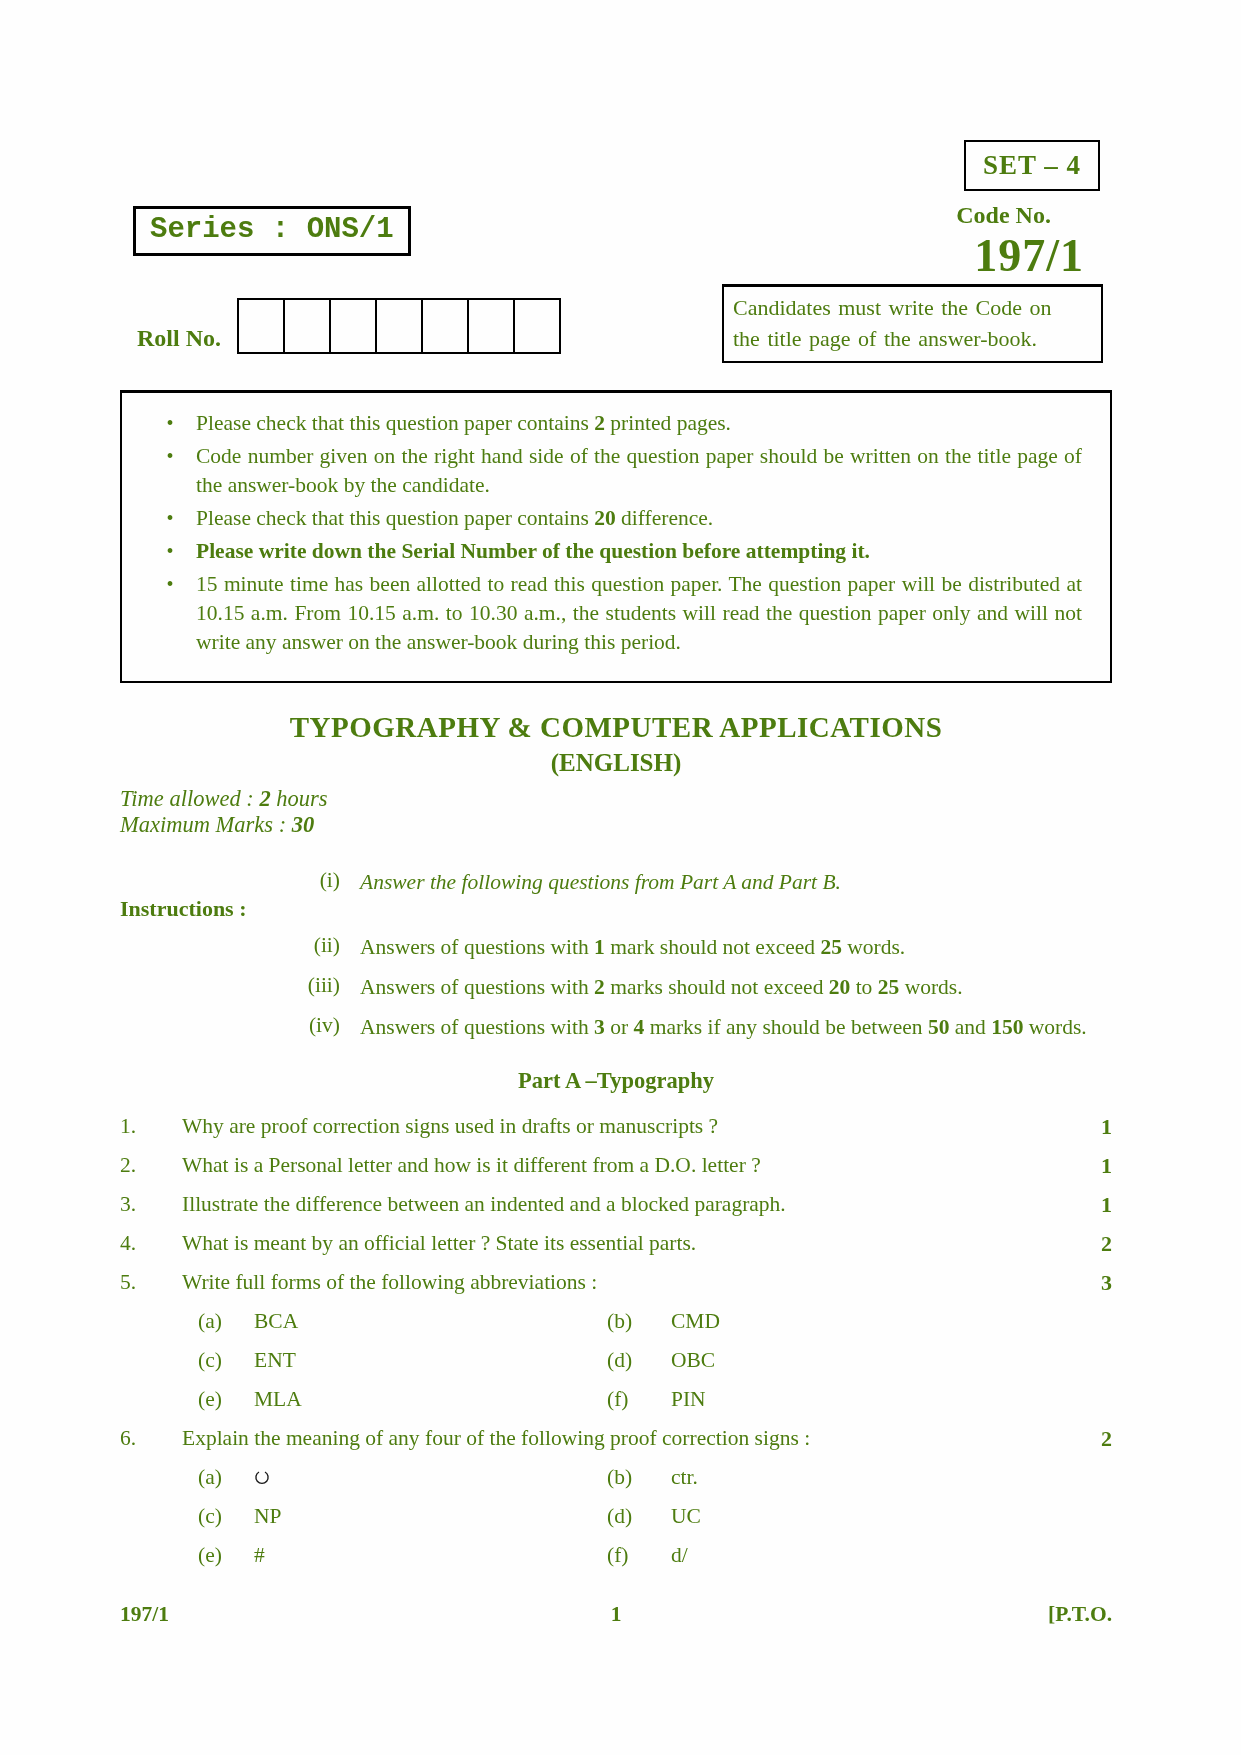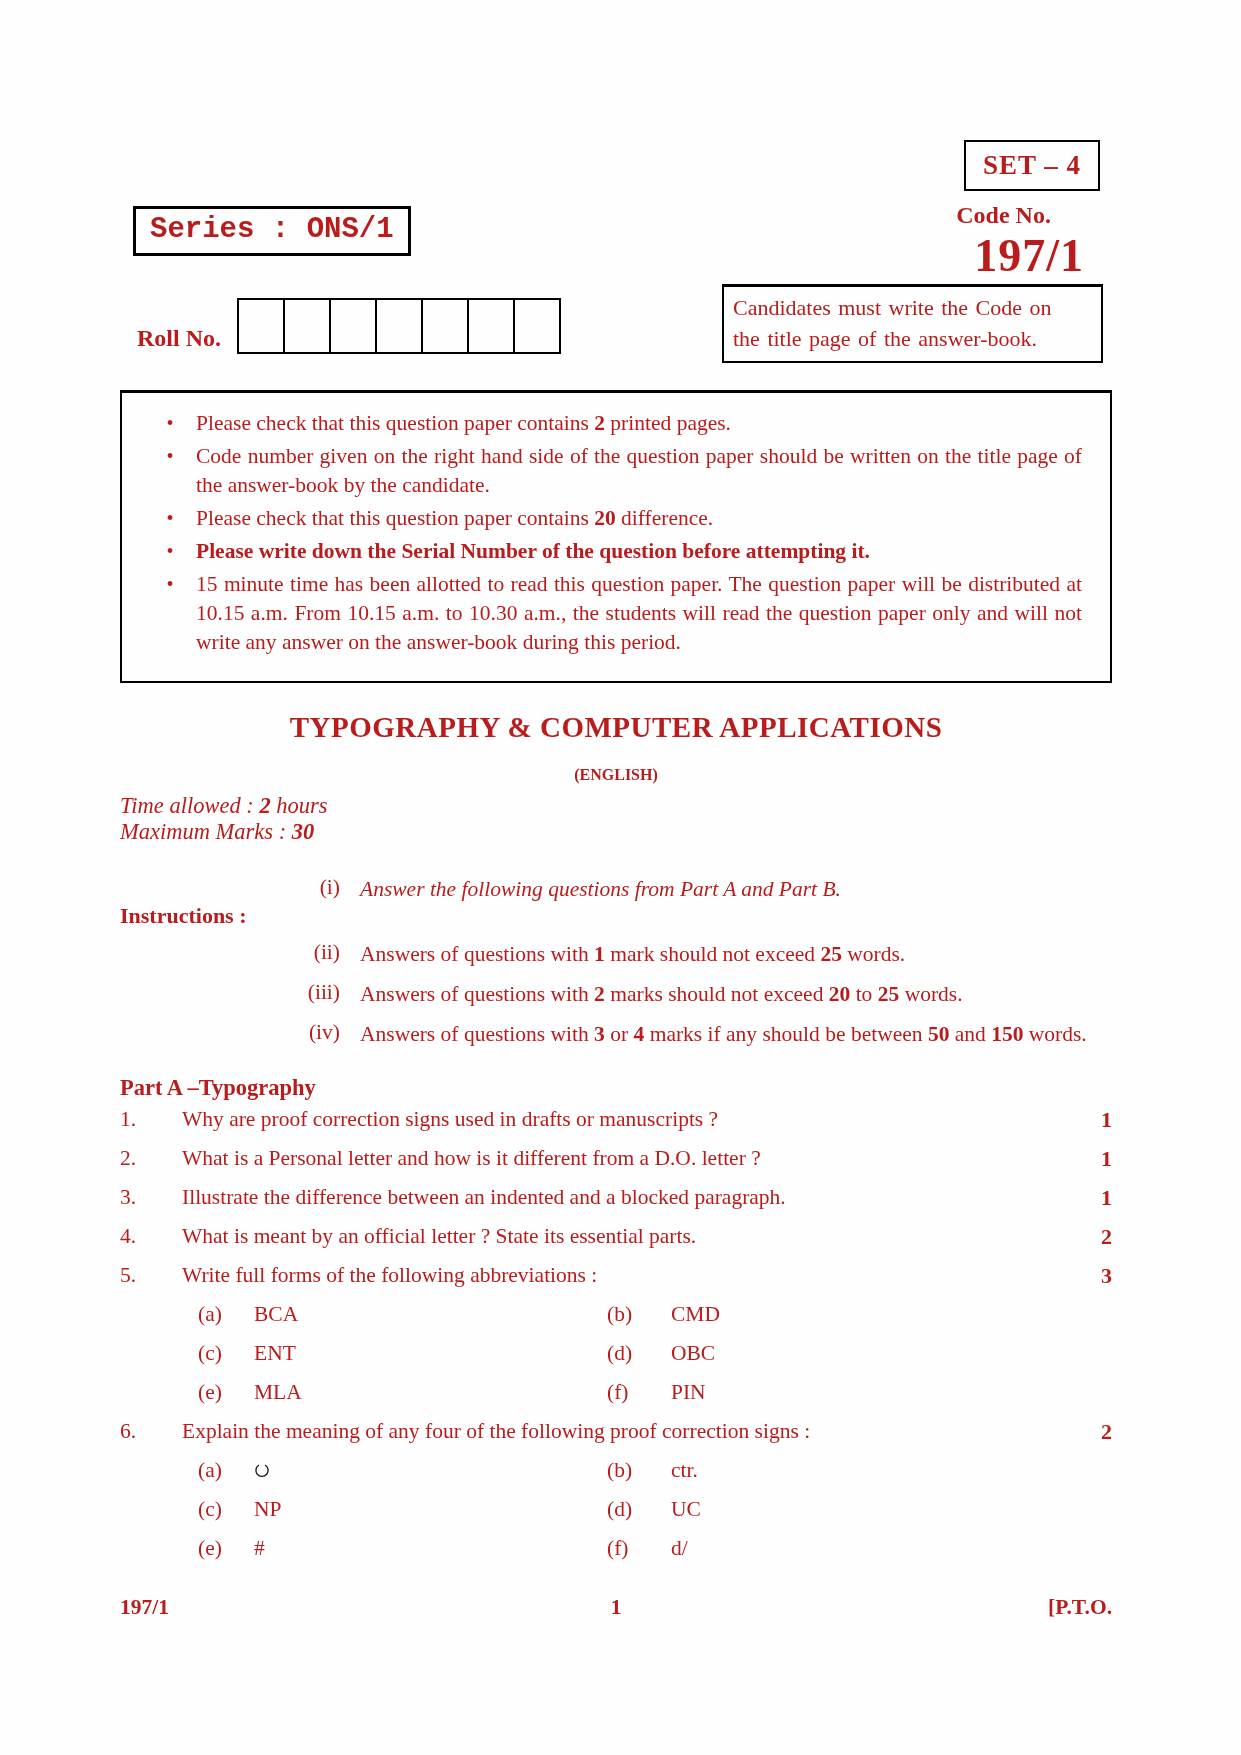--- a/index.html
+++ b/index.html
@@ -2,21 +2,21 @@
 <html><head>
 <meta charset="utf-8">
 <style>
   * { margin: 0; padding: 0; box-sizing: border-box; }
   html, body { background: #e8e8e8; }
   .page {
     position: relative;
     width: 1241px;
     height: 1755px;
     background: #fefefe;
-    color: #b91c1c;
+    color: #4d7c0f;
     font-family: "Liberation Serif", "DejaVu Serif", serif;
     padding: 140px 129px 0 120px;
     overflow: hidden;
   }
   
   .hdr { position: relative; height: 250px; }
   .set-box {
     position: absolute; top: 0; right: 12px;
     border: 2px solid #000; padding: 8px 17px;
     font-size: 27px; font-weight: bold; letter-spacing: 1px;
@@ -43,31 +43,31 @@
   
   .notice {
     border: 2px solid #000; border-top-width: 3px;
     padding: 16px 22px 20px 22px;
   }
   .n-item { display: flex; margin-bottom: 4px; }
   .n-item .dot { width: 52px; text-align: center; font-size: 20px; line-height: 29px; flex: none; }
   .n-item .n-text { flex: 1; font-size: 21.5px; line-height: 29px; text-align: justify; padding-right: 6px; }
   
   .title { text-align: center; font-size: 29px; font-weight: bold; margin-top: 28px; letter-spacing: 0.5px; }
-  .subtitle { text-align: center; font-size: 16px; font-weight: bold; margin-top: 22px; }
+  .subtitle { text-align: center; font-size: 25px; font-weight: bold; margin-top: 5px; }
   .meta-row { display: flex; justify-content: space-between; font-style: italic; font-size: 22.5px; margin-top: 9px; flex-direction: column; }
   
   .instr { margin-top: 30px; }
   .i-row { display: flex; margin-bottom: 11px; }
   .i-label { width: 165px; flex: none; font-weight: bold; font-size: 22px; margin-top: 28px; }
   .i-num { width: 55px; flex: none; text-align: right; font-size: 21.5px; }
   .i-text { flex: 1; margin-left: 20px; font-size: 21.5px; line-height: 29px; text-align: justify; }
   .i-text.it { font-style: italic; }
   
-  .part-head { text-align: left; font-weight: bold; font-size: 22.5px; margin-top: 26px; margin-bottom: 6px; }
+  .part-head { text-align: center; font-weight: bold; font-size: 22.5px; margin-top: 26px; margin-bottom: 20px; }
   .q-row { display: flex; margin-bottom: 13px; }
   .q-num { width: 62px; flex: none; font-size: 21.5px; }
   .q-text { flex: 1; font-size: 21.5px; }
   .q-marks { width: 42px; flex: none; text-align: right; font-weight: bold; font-size: 22px; }
   .opt-row { display: flex; padding-left: 78px; margin-bottom: 14px; font-size: 21.5px; }
   .opt-label { width: 56px; flex: none; }
   .opt-val { width: 353px; flex: none; }
   .opt-label2 { width: 64px; flex: none; }
   .opt-val2 { flex: 1; }
   .q6 { margin-top: 6px; }

